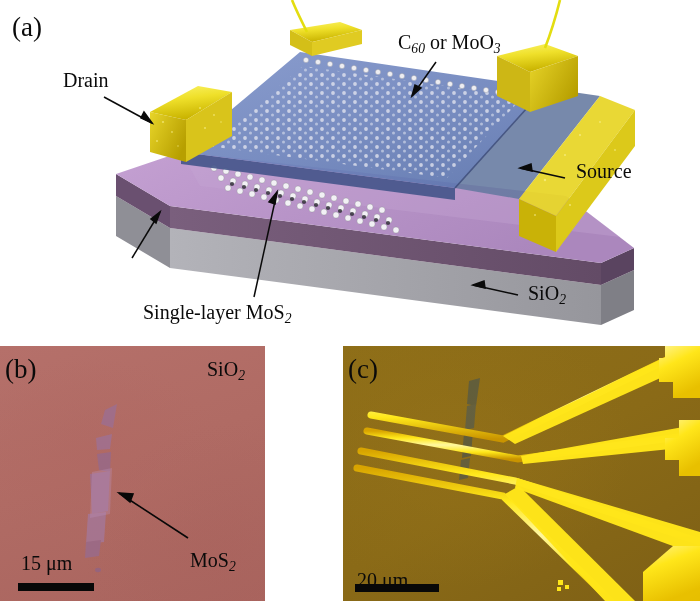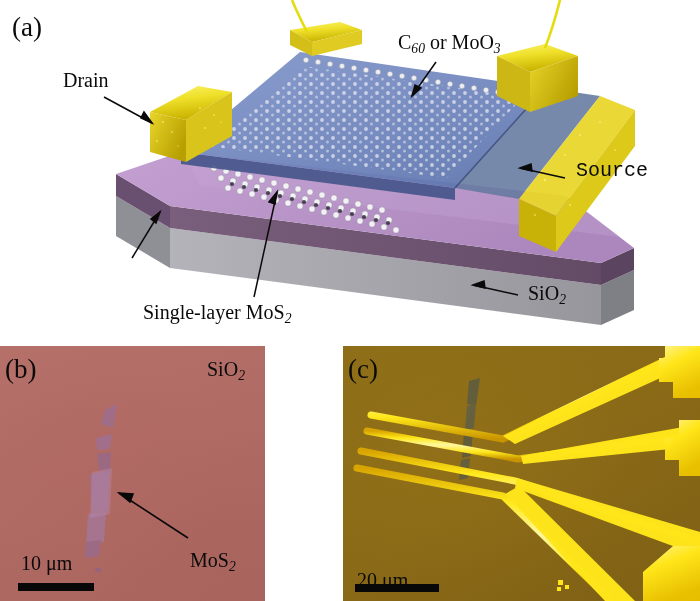--- a/index.html
+++ b/index.html
@@ -333,21 +333,21 @@
         <polygon points="473,285 484,281 485,288"></polygon>
       </g>
     </svg>
 
     <div class="label panel-letter" style="left:12px; top:14px;">(a)</div>
 
     <div class="label lab20" style="left:63px; top:70px;">Drain</div>
 
     <div class="label lab20" style="left:398px; top:32px;"><span>C</span><span class="sub">60</span><span> or MoO</span><span class="sub">3</span></div>
 
-    <div class="label lab20" style="left:576px; top:161px;font-family:Liberation Mono, monospace;">Source</div>
+    <div class="label lab20" style="left:576px; top:161px;">Source</div>
 
 
     <div class="label lab20" style="left:143px; top:302px;"><span>Single-layer MoS</span><span class="sub">2</span></div>
 
     <div class="label lab20" style="left:528px; top:283px;"><span>SiO</span><span class="sub">2</span></div>
   </div>
 
   <div id="panel-b">
     <div class="micro-bg"></div>
 
@@ -374,21 +374,21 @@
     </svg>
 
     <div class="vignette"></div>
 
     <div class="label panel-letter" style="left:5px; top:10px;">(b)</div>
 
     <div class="label lab20" style="left:207px; top:13px;"><span>SiO</span><span class="sub">2</span></div>
 
     <div class="label lab20" style="left:190px; top:204px;"><span>MoS</span><span class="sub">2</span></div>
 
-    <div class="label scale-text" style="left:21px; top:207px;">10 μm</div>
+    <div class="label scale-text" style="left:21px; top:207px;">15 μm</div>
     <div class="scalebar" style="left:18px; top:237px; width:76px;"></div>
   </div>
 
   <div id="panel-c">
     <div class="micro-bg"></div>
 
     <svg class="panel-overlay" width="357" height="255">
       <defs>
         <linearGradient id="wireGrad" x1="0" y1="0" x2="0" y2="1">
           <stop offset="0%" stop-color="#d8a400"></stop>

